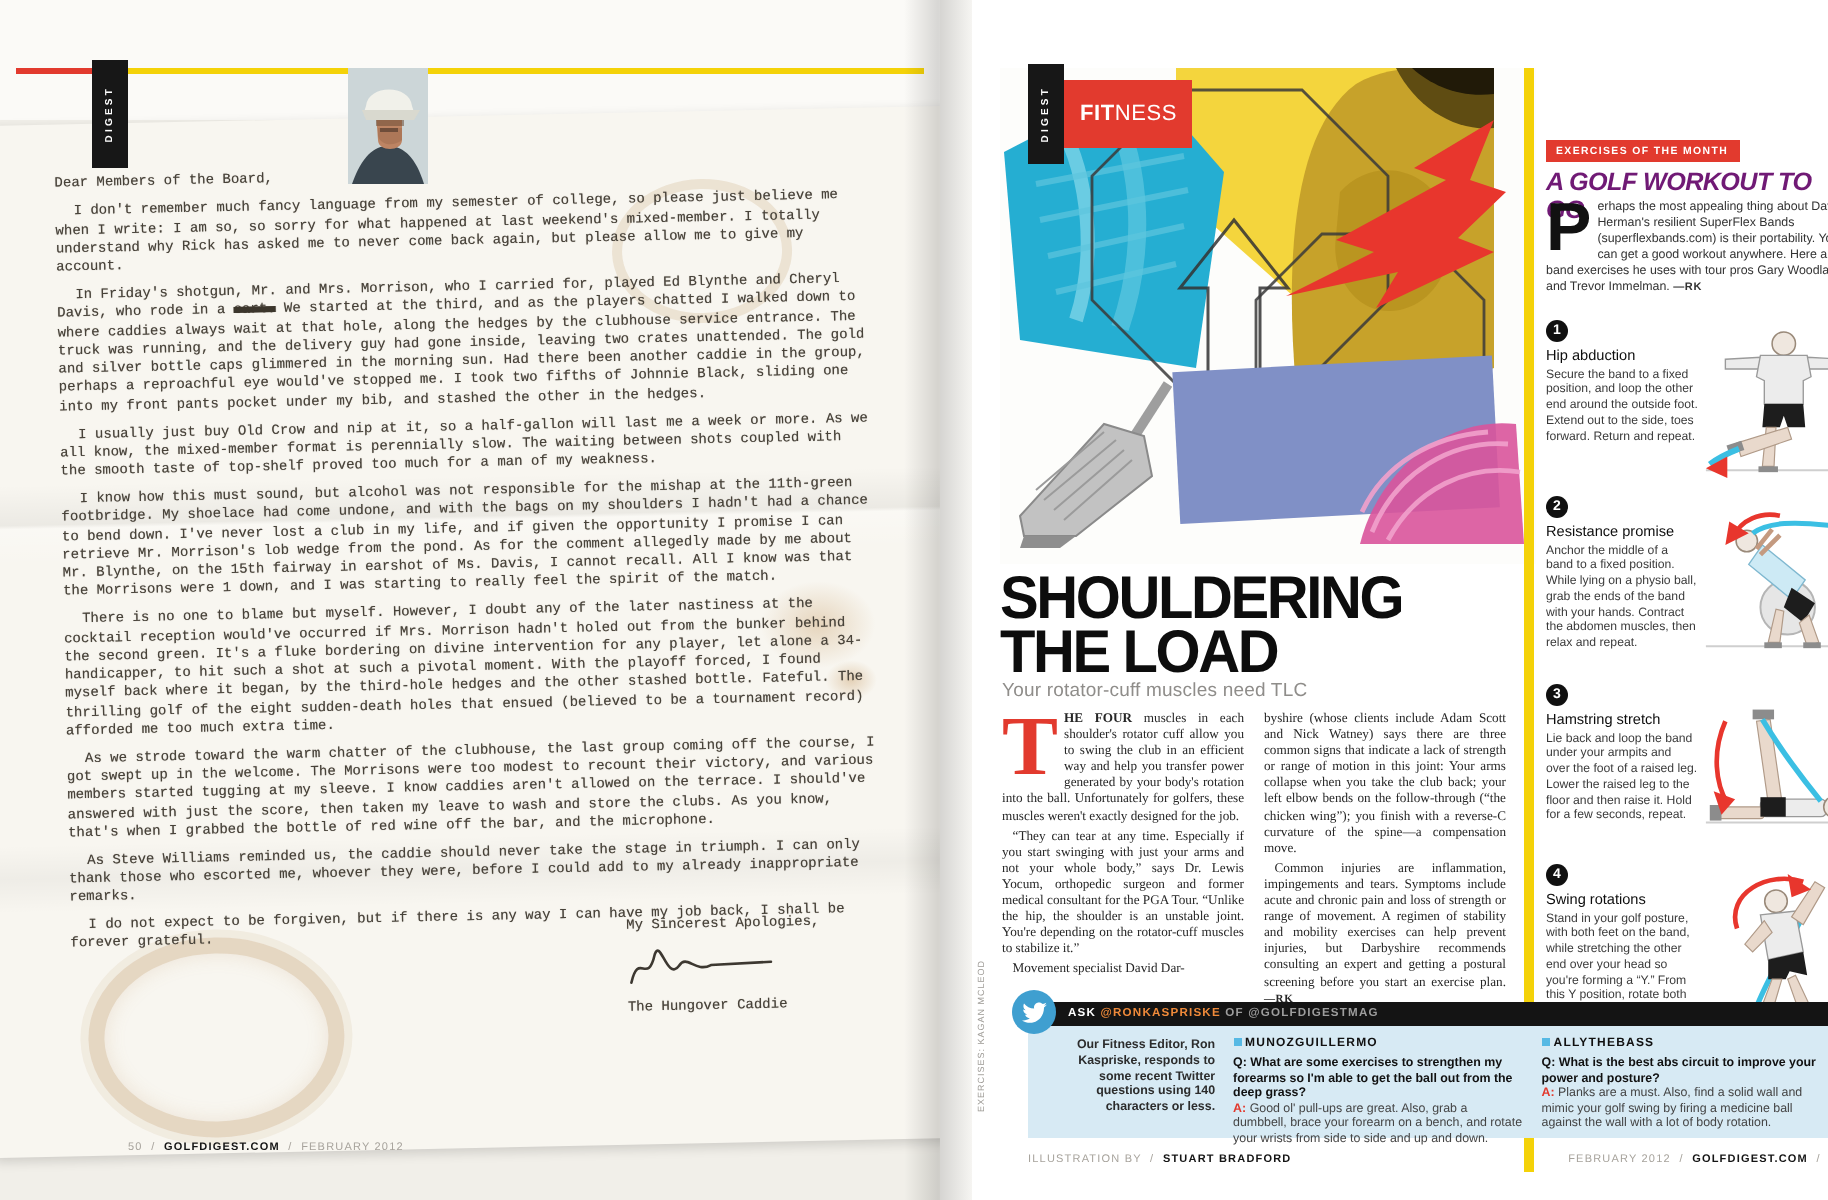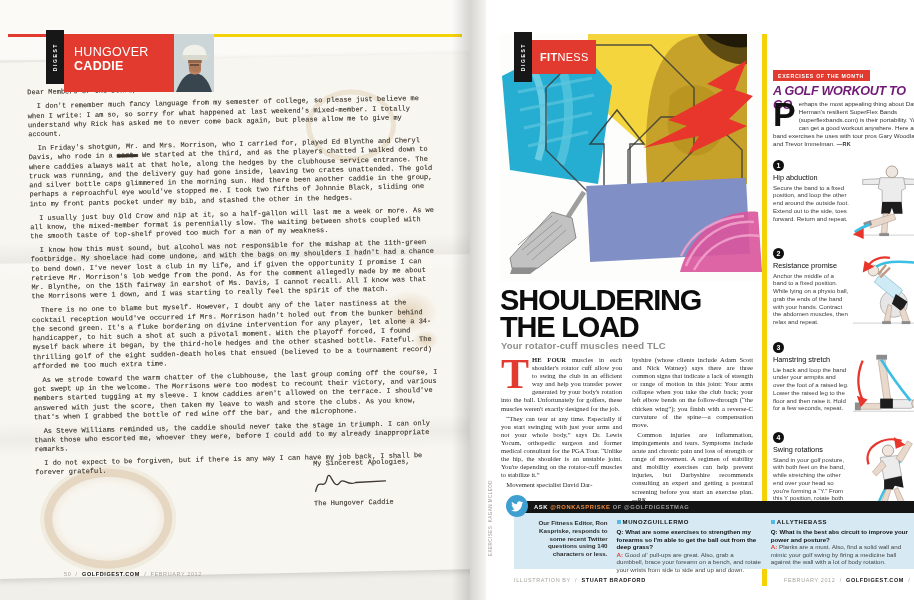--- a/index.html
+++ b/index.html
@@ -50,21 +50,21 @@
             background:linear-gradient(to right, rgba(0,0,0,0), rgba(0,0,0,.14) 50%, rgba(0,0,0,0)); pointer-events:none; }
   .collage { position:absolute; left:14px; top:34px; width:268px; height:248px; }
   .tab-right { left:28px; top:32px; width:18px; height:50px; }
   .hdr-red-right { position:absolute; left:46px; top:40px; width:64px; height:34px; background:#e23a2e; color:#fff;
                    display:flex; align-items:center; padding-left:8px; font-size:11px; letter-spacing:.3px; }
   .hdr-red-right b { font-weight:bold; }
   .yellow-strip { position:absolute; left:276px; top:34px; width:5px; height:552px; background:#f4d208; }
 
   .art-title { position:absolute; left:14px; top:286px; width:260px; color:#0d0d0d;
                font-size:29px; line-height:26px; font-weight:bold; letter-spacing:-1.2px; transform:scaleY(1.04); transform-origin:top left; }
-  .art-deck { position:absolute; left:15px; top:340px; font-size:9.5px; font-weight:bold; color:#8f8d8a; letter-spacing:.1px; }
+  .art-deck { position:absolute; left:15px; top:340px; font-size:9.5px; font-weight:normal; color:#8f8d8a; letter-spacing:.1px; }
   .art-cols { position:absolute; left:15px; top:356px; width:252px; display:flex; gap:10px;
               font-family:"Liberation Serif", serif; font-size:6.6px; line-height:8.1px; color:#262626; text-align:justify; }
   .art-col { width:121px; }
   .art-col p { margin-bottom:2px; }
   .art-col p.graf { text-indent:1.6ch; }
   .dropcap-t { float:left; font-family:"Liberation Serif", serif; font-weight:bold; color:#e23a2e;
                font-size:42px; line-height:32px; padding:2px 3px 0 0; }
   .smallcaps { font-weight:bold; }
   .rk { font-weight:bold; font-size:5.5px; letter-spacing:.3px; }
 
@@ -137,24 +137,20 @@
           </span>
           <span>The Hungover Caddie</span>
         </div>
       </div>
     </div>
 
     <div class="rule-red"></div>
     <div class="rule-yellow"></div>
     <div class="digest-tab tab-left">
       <span>DIGEST</span>
-    </div>
-    <div class="hdr-red-left">
-      <div class="l1">HUNGOVER</div>
-      <div class="l2">CADDIE</div>
     </div>
     <div class="caddie-photo">
       <svg width="40" height="58" viewBox="0 0 40 58">
         <rect width="40" height="58" fill="#ccd6d8"></rect>
         <path d="M2,58 C7,44 13,39 20,39 C28,39 34,45 38,58 Z" fill="#39454e"></path>
         <path d="M14,23 C14,15 27,15 27,23 L27,36 C27,42 15,42 15,36 Z" fill="#bd8463"></path>
         <path d="M15,30 L27,30 L27,36 C22,40 16,38 15,34 Z" fill="#9a694c" opacity=".45"></path>
         <path d="M9,19 C10,8 31,8 32,19 L33,22 L8,22 Z" fill="#f1f1ea"></path>
         <path d="M7,21 L36,21 L33,26 L9,26 Z" fill="#d9d9cf"></path>
         <rect x="14" y="26" width="14" height="3" fill="#6e4f39" opacity=".55"></rect>

